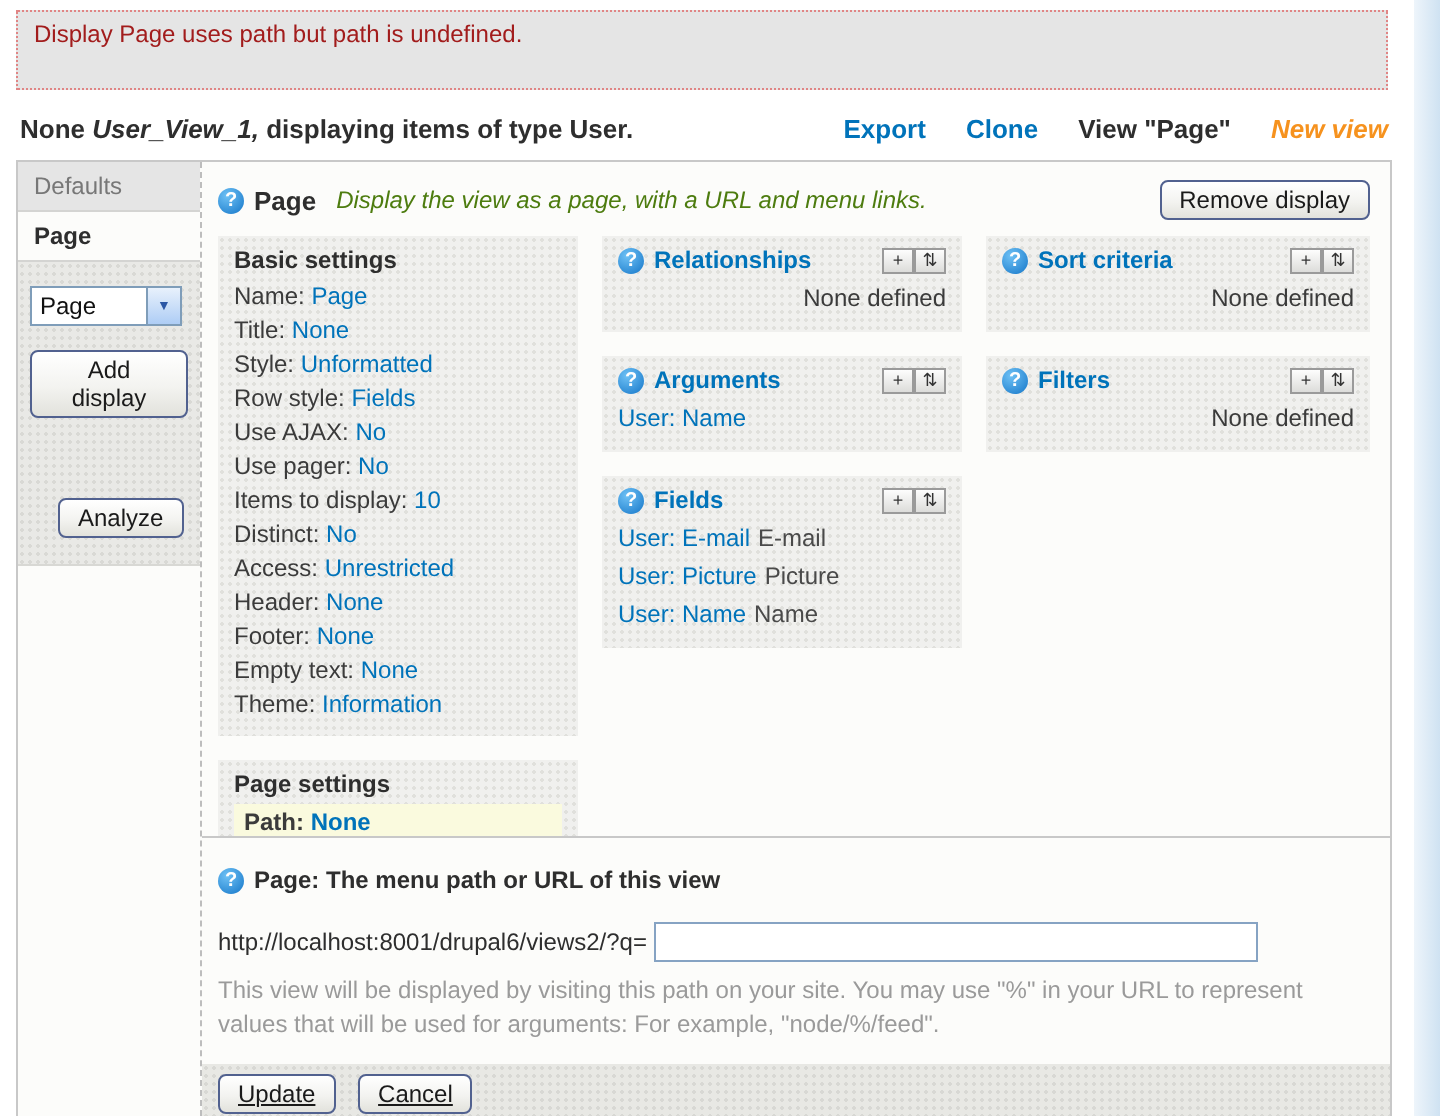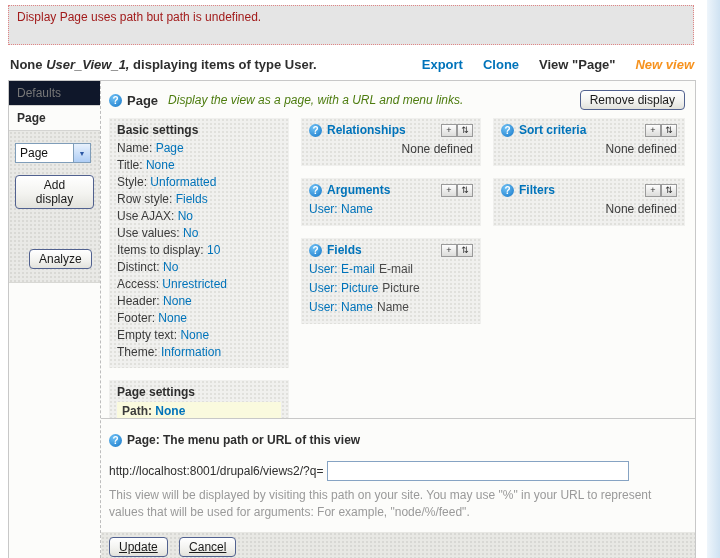--- a/index.html
+++ b/index.html
@@ -24,21 +24,21 @@
   .vh-newview { color:#f6921e; font-style:italic; margin-left:20px; }
   .view-name { font-style:italic; }
 
   
   .container { position:relative; margin:8px 0 0 8px; width:688px; height:484px;
     border:1px solid #c8c8c8; background:#fcfcfa; display:flex; align-items:stretch; }
 
   
   .sidebar { width:92px; border-right:1px dashed #bdbdbd; display:flex; flex-direction:column; }
   .tab { height:25px; line-height:24px; padding-left:8px; border-bottom:1px solid #d4d4d2; cursor:pointer; }
-  .tab-defaults { background:#0f172a; color:#777; }
+  .tab-defaults { background:#e5e5e5; color:#777; }
   .tab-page { background:#fcfcfa; color:#2e2e2e; font-weight:bold; }
   .side-panel { background-color:#e9e9e6;
     background-image:radial-gradient(#d9d9d5 0.8px, rgba(0,0,0,0) 0.8px); background-size:4px 4px;
     padding:12px 6px 10px 6px; height:152px; border-bottom:1px solid #d8d8d4; }
 
   .xp-select { width:76px; height:20px; background:#fff; border:1px solid #7f9db9;
     display:flex; align-items:center; cursor:pointer; margin-bottom:12px; }
   .xp-select .sel-text { flex:1; padding-left:4px; color:#111; }
   .xp-select .sel-arrow { width:17px; height:18px; border-left:1px solid #7f9db9;
     background:linear-gradient(#e8f1fc,#aecdf5); color:#2b57a5; font-size:7px;
@@ -146,21 +146,21 @@
     <div class="displays-area">
 
       <div class="col1">
         <div class="block">
           <div class="plain-title">Basic settings</div>
           <div class="setting-row"><span class="lbl">Name:</span> <span class="link">Page</span></div>
           <div class="setting-row"><span class="lbl">Title:</span> <span class="link">None</span></div>
           <div class="setting-row"><span class="lbl">Style:</span> <span class="link">Unformatted</span></div>
           <div class="setting-row"><span class="lbl">Row style:</span> <span class="link">Fields</span></div>
           <div class="setting-row"><span class="lbl">Use AJAX:</span> <span class="link">No</span></div>
-          <div class="setting-row"><span class="lbl">Use values:</span> <span class="link">No</span></div>
+          <div class="setting-row"><span class="lbl">Use pager:</span> <span class="link">No</span></div>
           <div class="setting-row"><span class="lbl">Items to display:</span> <span class="link">10</span></div>
           <div class="setting-row"><span class="lbl">Distinct:</span> <span class="link">No</span></div>
           <div class="setting-row"><span class="lbl">Access:</span> <span class="link">Unrestricted</span></div>
           <div class="setting-row"><span class="lbl">Header:</span> <span class="link">None</span></div>
           <div class="setting-row"><span class="lbl">Footer:</span> <span class="link">None</span></div>
           <div class="setting-row"><span class="lbl">Empty text:</span> <span class="link">None</span></div>
           <div class="setting-row"><span class="lbl">Theme:</span> <span class="link">Information</span></div>
         </div>
 
         <div class="block">

